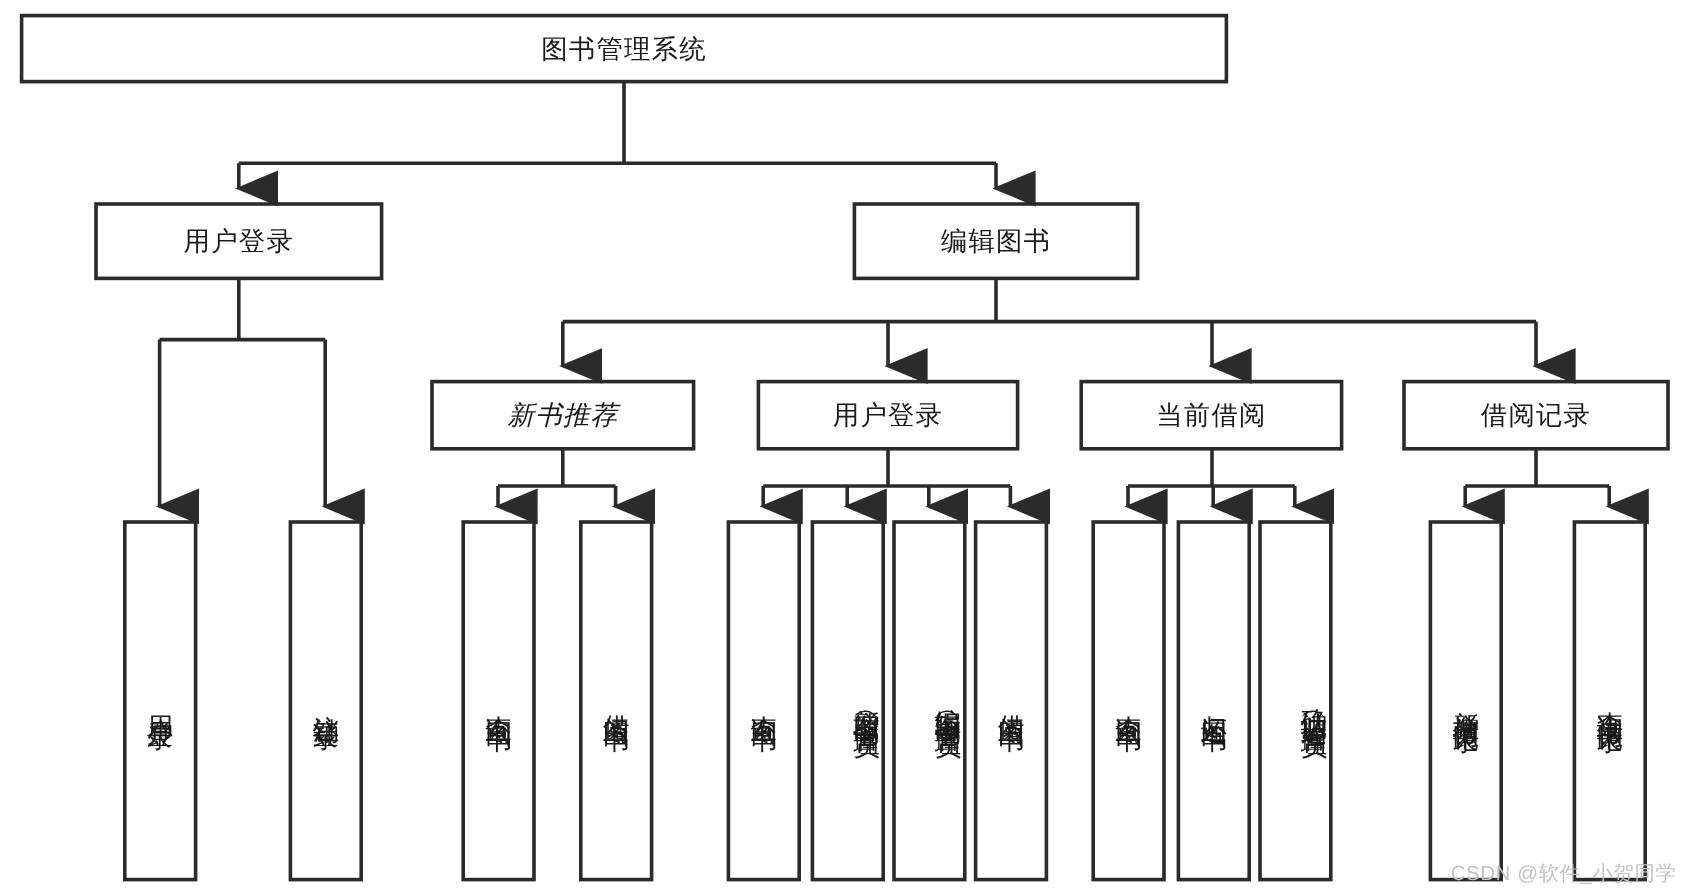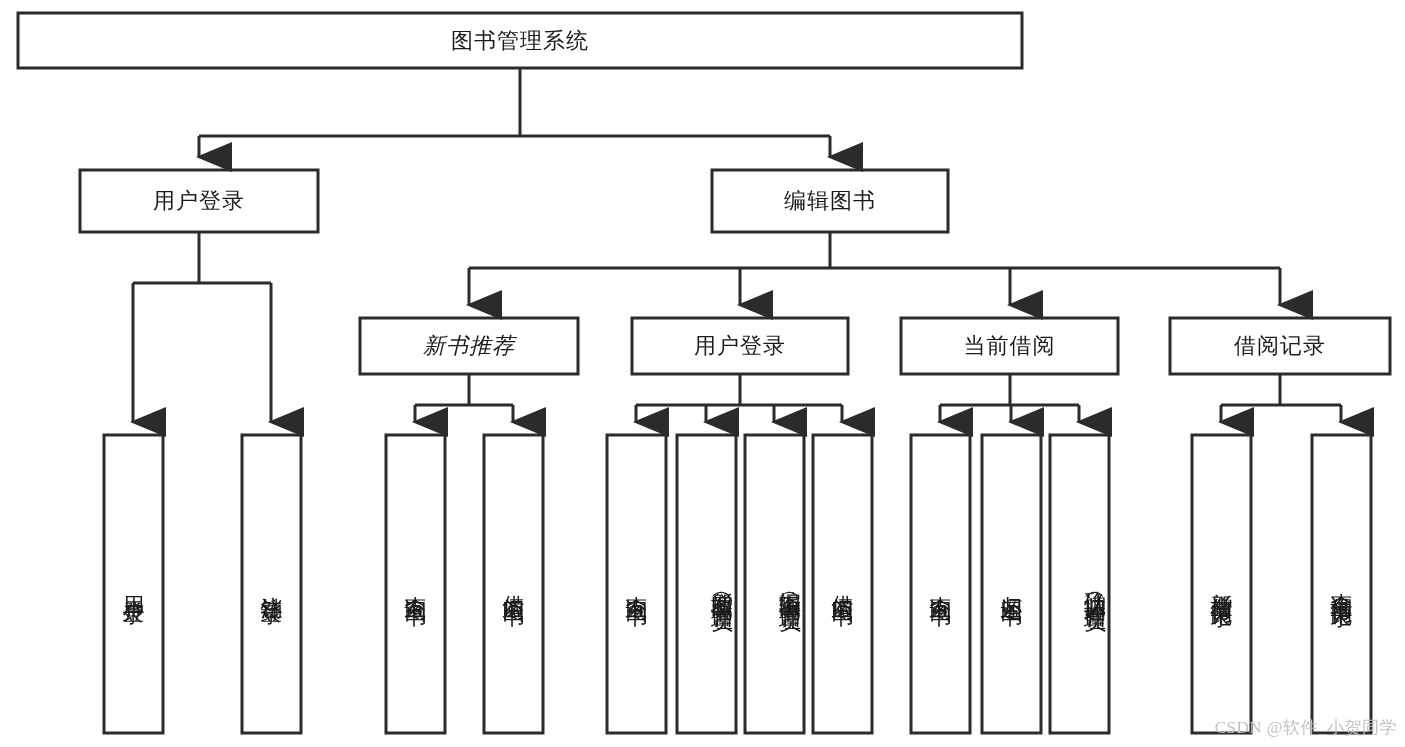--- a/index.html
+++ b/index.html
@@ -73,21 +73,21 @@
   }
   .leaf-label.centered {
     align-items: center;
   }
   #watermark {
     position: absolute;
     right: 8px;
     bottom: 8px;
     color: #c2c2c2;
     font-size: 17px;
-    font-family: Liberation Serif, serif;
+    font-family: Liberation Sans, sans-serif;
     letter-spacing: 0.5px;
     white-space: nowrap;
     pointer-events: none;
   }
 </style>
 </head>
 <body>
 
 <div id="diagram-root">
 

